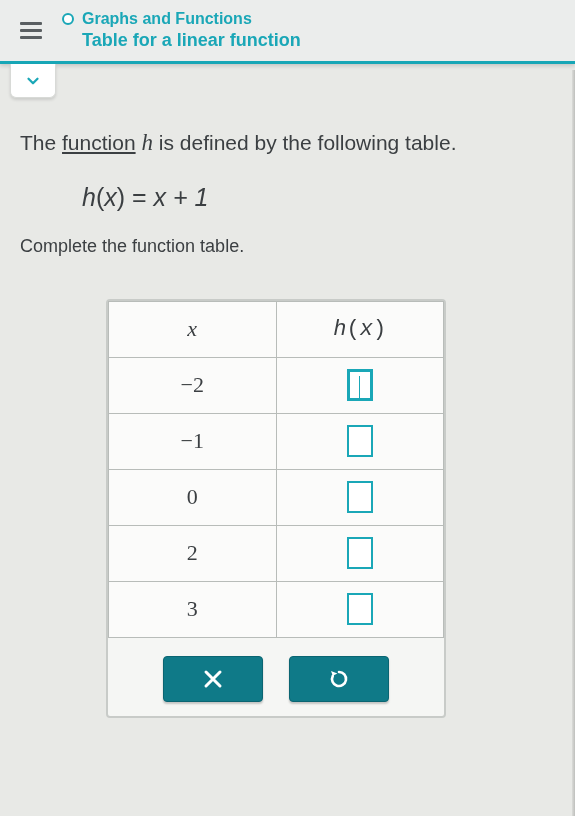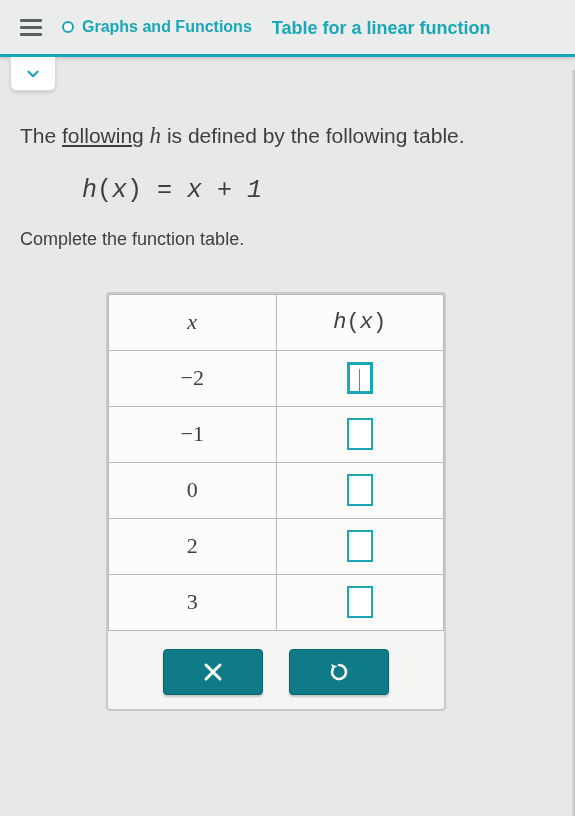--- a/index.html
+++ b/index.html
@@ -20,21 +20,21 @@
   }
   .menu-btn {
     width: 34px; height: 34px;
     display: flex; flex-direction: column; justify-content: center; align-items: center;
     gap: 4px;
     margin-right: 14px;
   }
   .menu-btn span {
     display: block; width: 22px; height: 3px; background: #5a5f62; border-radius: 1px;
   }
-  .header-text { display: flex; }
+  .header-text { display: flex; flex-direction: column; }
   .topic {
     display: flex; align-items: center; gap: 8px;
     color: #1aa7b7; font-weight: 600; font-size: 16px;
   }
   .topic .dot {
     width: 12px; height: 12px; border-radius: 50%;
     border: 2px solid #1aa7b7; background: #fff;
   }
   .subtitle {
     color: #1aa7b7; font-weight: 700; font-size: 18px; margin-top: 2px; margin-left: 20px;
@@ -53,21 +53,21 @@
   .chevron-tab svg { width: 18px; height: 18px; }
 
   .content {
     padding: 28px 20px 0 20px;
     color: #3b3f42;
   }
   .line1 { font-size: 21px; line-height: 1.5; }
   .underline { text-decoration: underline; }
   .fn-italic { font-family: "Times New Roman", serif; font-style: italic; font-size: 23px; }
   .equation {
-    font-family: Liberation Mono, monospace;
+    font-family: Liberation Sans, sans-serif;
     font-style: italic;
     font-size: 25px;
     margin: 22px 0 24px 62px;
   }
   .equation .paren { font-style: normal; }
   .line2 { font-size: 18px; margin-bottom: 42px; }
 
   .panel {
     width: 340px;
     margin-left: 86px;
@@ -159,21 +159,21 @@
 
 <div class="chevron-tab">
   <svg viewBox="0 0 24 24">
     <path d="M6 9l6 6 6-6" fill="none" stroke="#1aa7b7" stroke-width="3" stroke-linecap="round" stroke-linejoin="round"></path>
   </svg>
 </div>
 
 <div class="content">
 
   <p class="line1">
-    <span>The </span><span class="underline">following</span><span> </span><span class="fn-italic">h</span><span> is defined by the following table.</span>
+    <span>The </span><span class="underline">function</span><span> </span><span class="fn-italic">h</span><span> is defined by the following table.</span>
   </p>
 
   <div class="equation">
     <span>h</span><span class="paren">(</span><span>x</span><span class="paren">)</span><span class="paren"> = </span><span>x + 1</span>
   </div>
 
   <p class="line2">Complete the function table.</p>
 
   <div class="panel">
     <table class="fn-table">

